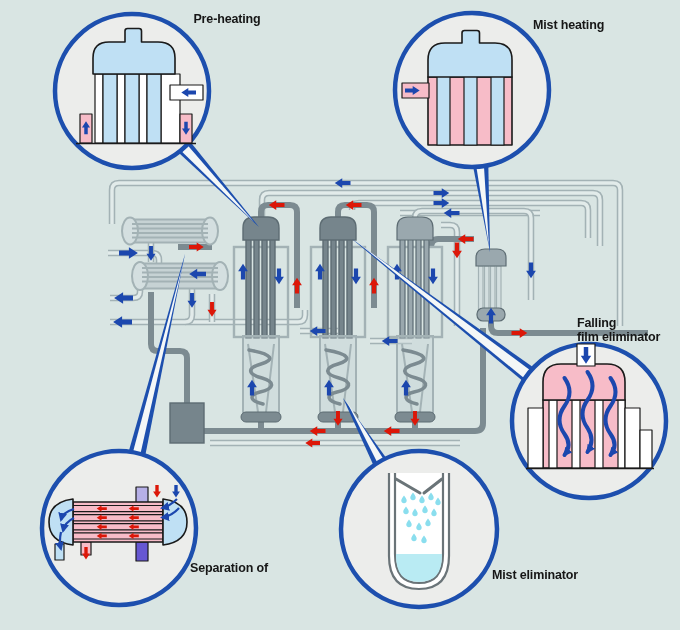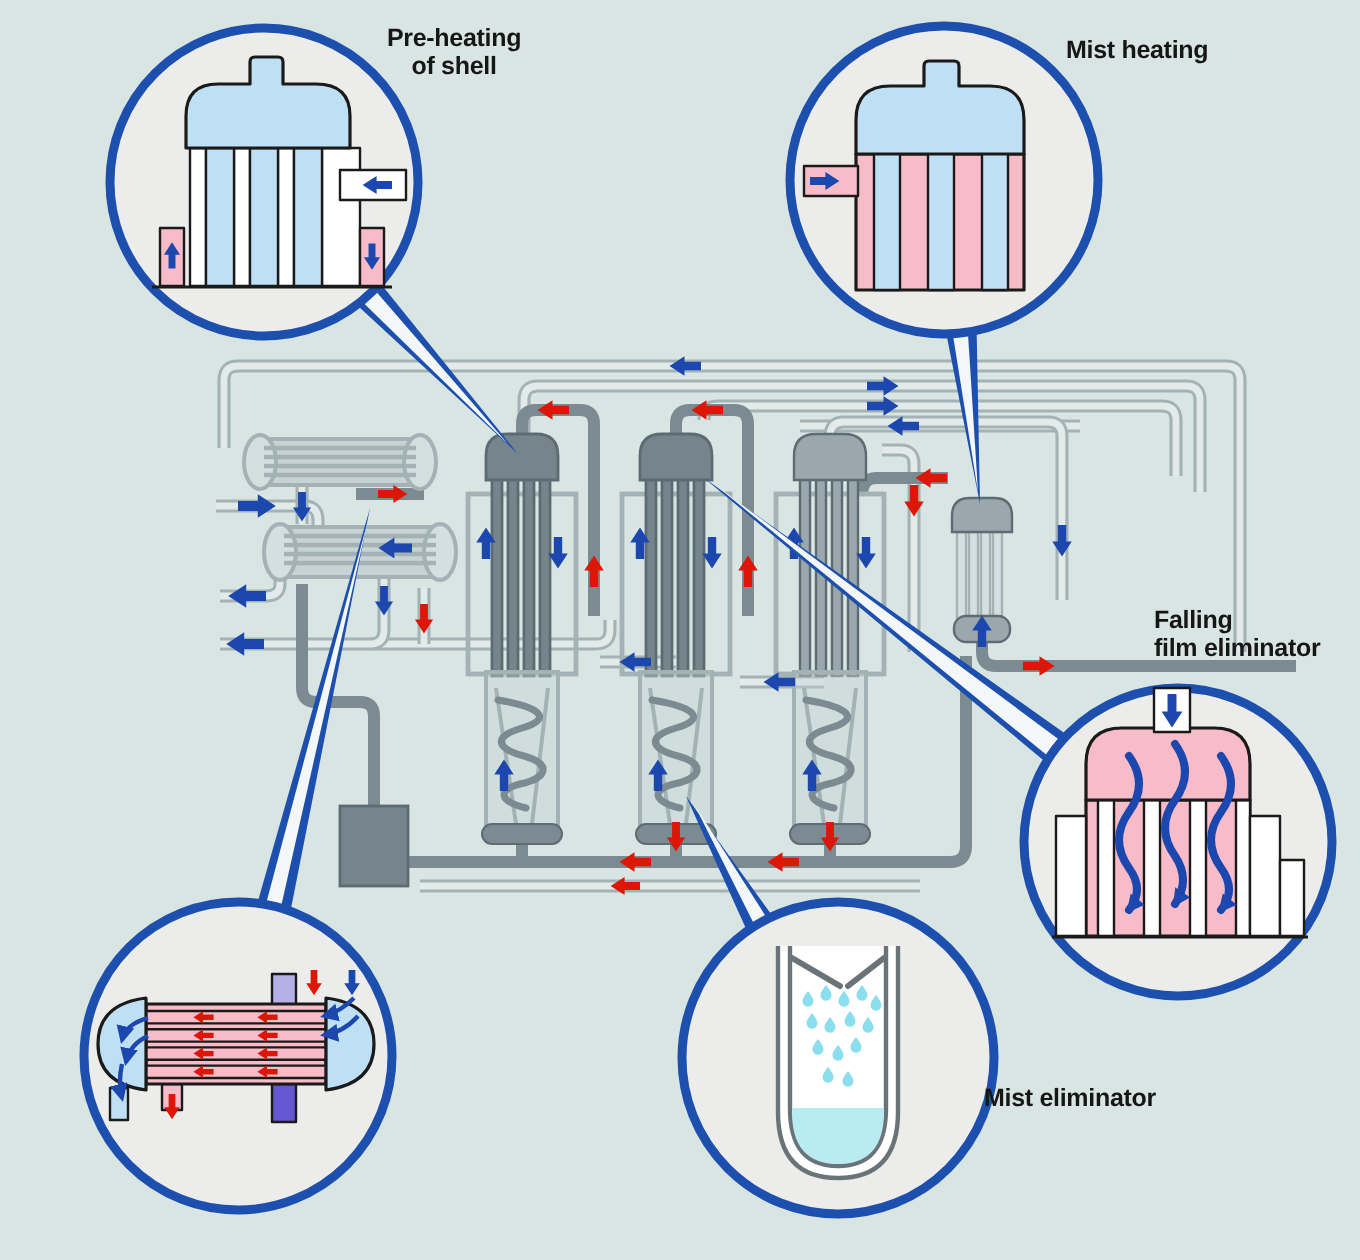--- a/index.html
+++ b/index.html
@@ -349,27 +349,27 @@
     <path class="curve" marker-end="url(#mhead)" d="M177,499 Q170,506 162,508"></path>
     <path class="curve" marker-end="url(#mhead)" d="M179,508 Q172,516 162,517.5"></path>
     <path class="curve" marker-end="url(#mhead)" d="M74,509 Q63,512 61,520"></path>
     <path class="curve" marker-end="url(#mhead)" d="M74,518 Q65,522 63,531"></path>
     <path class="curve" marker-end="url(#mhead)" d="M61,532 Q59,541 61,549"></path>
   </g>
 </svg>
 
 <div class="label center" style="left:163px;top:13px;width:128px">
   <span class="ln">Pre-heating</span>
-      <span class="ln">of shell</span>
 </div>
 <div class="label" style="left:533px;top:19px">
   <span class="ln">Mist heating</span>
 </div>
-<div class="label" style="left:577px;top:304px">
+<div class="label" style="left:577px;top:317px">
   <span class="ln">Falling</span>
       <span class="ln">film eliminator</span>
 </div>
-<div class="label" style="left:492px;top:543px">
+<div class="label" style="left:492px;top:569px">
   <span class="ln">Mist eliminator</span>
 </div>
 <div class="label center" style="left:148px;top:562px;width:162px">
+  <span class="ln">Separation of</span>
 </div>
 </div>
 
 </body></html>

